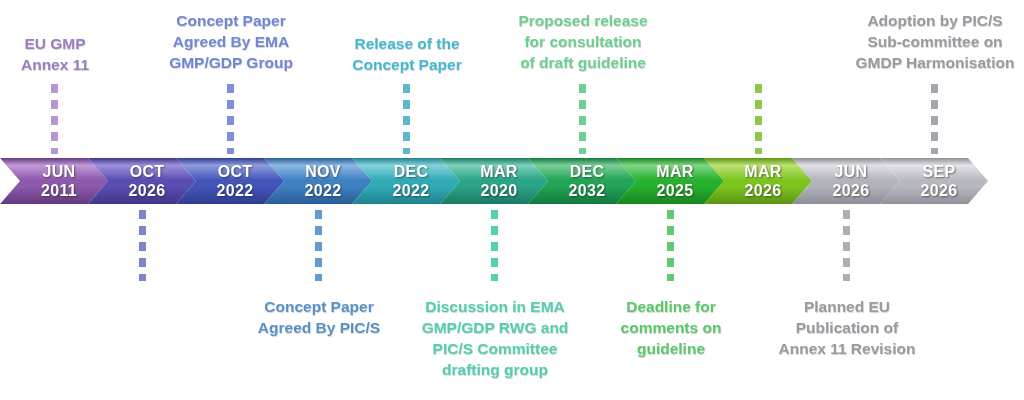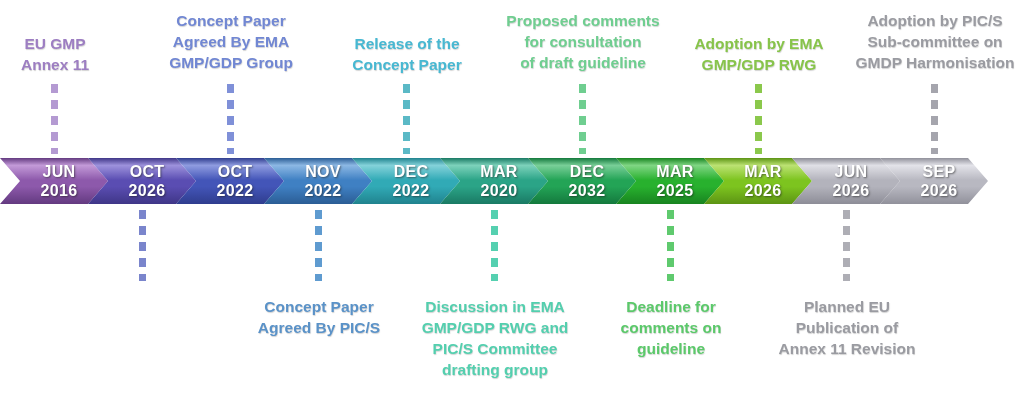--- a/index.html
+++ b/index.html
@@ -90,21 +90,21 @@
 
 <div class="canvas">
 
   <div class="ms" style="--x: 0; --light: #c39ad8; --base: #8d59ab; --dark: #633a80; --note: #9d7ec2; --line: #b49ad2;">
     <div class="note above l2">EU GMP
 Annex 11</div>
     <div class="dash above"></div>
     <div class="chev">
       <div class="chev-label">
         <span>JUN</span>
-        <span>2016</span>
+        <span>2011</span>
       </div>
     </div>
   </div>
 
   <div class="ms" style="--x: 1; --light: #9d92dc; --base: #5a4db2; --dark: #3f3687; --note: #6472bb; --line: #7a85cc;">
     <div class="chev">
       <div class="chev-label">
         <span>OCT</span>
         <span>2026</span>
       </div>
@@ -157,21 +157,21 @@
       </div>
     </div>
     <div class="dash below"></div>
     <div class="note below">Discussion in EMA
 GMP/GDP RWG and
 PIC/S Committee
 drafting group</div>
   </div>
 
   <div class="ms" style="--x: 6; --light: #79cf98; --base: #23a456; --dark: #14793d; --note: #6fce90; --line: #6fce90;">
-    <div class="note above l3">Proposed comments
+    <div class="note above l3">Proposed release
 for consultation
 of draft guideline</div>
     <div class="dash above"></div>
     <div class="chev">
       <div class="chev-label">
         <span>DEC</span>
         <span>2032</span>
       </div>
     </div>
   </div>
@@ -183,22 +183,20 @@
         <span>2025</span>
       </div>
     </div>
     <div class="dash below"></div>
     <div class="note below">Deadline for
 comments on
 guideline</div>
   </div>
 
   <div class="ms" style="--x: 8; --light: #bce273; --base: #7dc41f; --dark: #5c9414; --note: #87c44a; --line: #8bc84c;">
-    <div class="note above l2">Adoption by EMA
-GMP/GDP RWG</div>
     <div class="dash above"></div>
     <div class="chev">
       <div class="chev-label">
         <span>MAR</span>
         <span>2026</span>
       </div>
     </div>
   </div>
 
   <div class="ms" style="--x: 9; --light: #e0e0e6; --base: #b3b3bc; --dark: #8d8d97; --note: #9a9ba1; --line: #aeaeb5;">

